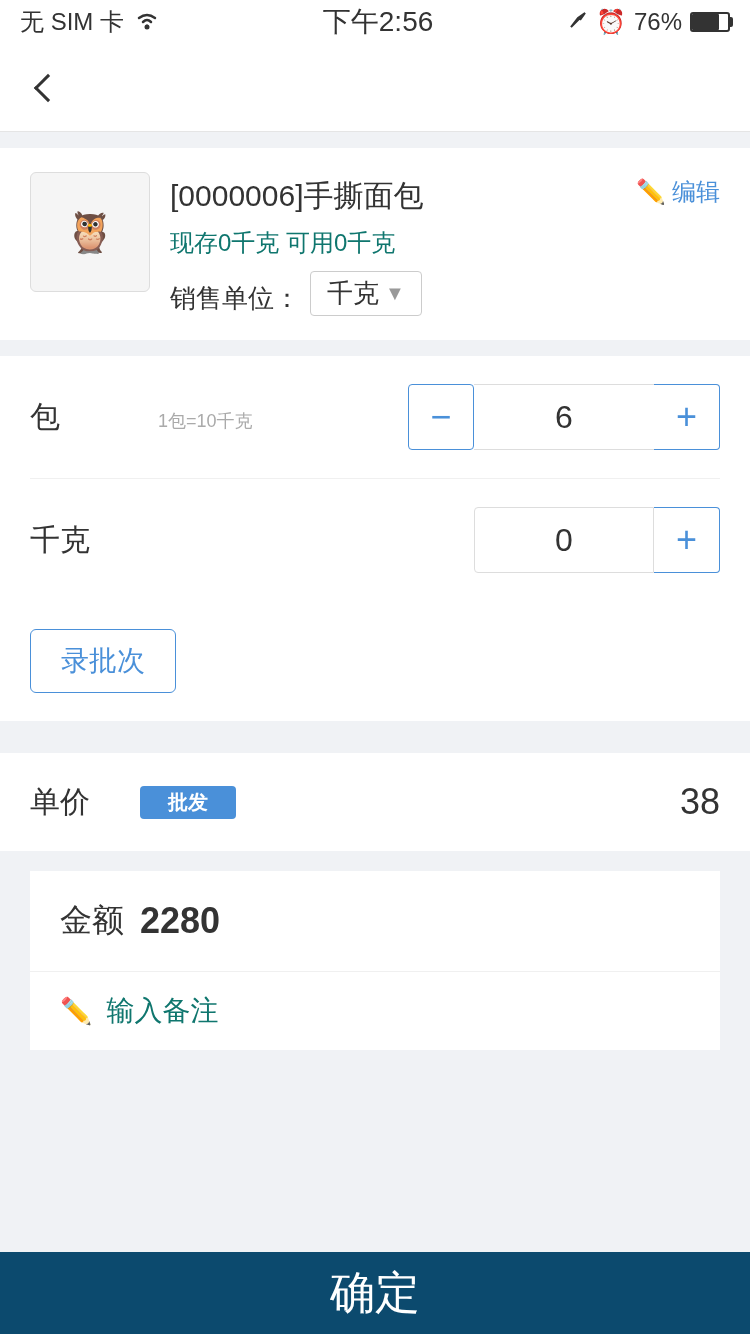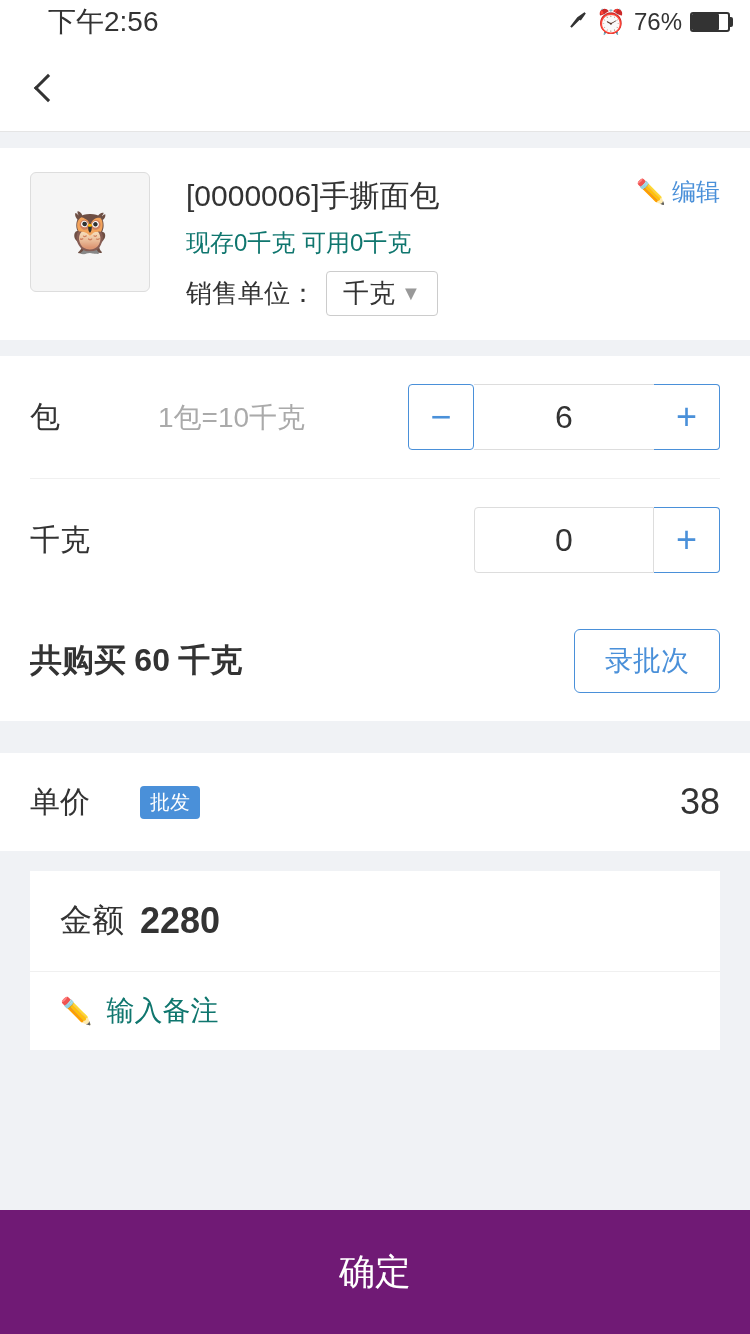--- a/index.html
+++ b/index.html
@@ -110,36 +110,35 @@
       justify-content: center;
       flex-shrink: 0;
     }
     .owl-icon {
       font-size: 40px;
       color: #999;
     }
     .product-info {
       flex: 1;
       padding-top: 4px;
-      margin-left: 16px;
     }
     .product-name {
       font-size: 30px;
       font-weight: 500;
       color: #333;
       margin-bottom: 10px;
     }
     .product-stock {
       font-size: 24px;
       color: #0f766e;
       margin-bottom: 12px;
     }
     .product-unit-row {
       display: flex;
-      align-items: center;
+      align-items: flex-end;
       gap: 10px;
       font-size: 26px;
       color: #333;
     }
     .unit-selector {
       border: 1px solid #ccc;
       border-radius: 4px;
       padding: 4px 16px;
       font-size: 26px;
       color: #333;
@@ -174,21 +173,21 @@
       padding: 28px 0;
       border-bottom: 1px solid #f0f0f0;
     }
     .qty-row:last-child { border-bottom: none; }
     .qty-label {
       font-size: 30px;
       color: #333;
       width: 120px;
     }
     .qty-sublabel {
-      font-size: 28px;
+      font-size: 18px;
       color: #aaa;
       margin-left: 8px;
     }
     .qty-label-wrap {
       display: flex;
       align-items: baseline;
       flex: 1;
     }
     .qty-controls {
       display: flex;
@@ -268,23 +267,24 @@
     }
     .price-label {
       font-size: 30px;
       color: #333;
       margin-right: 14px;
     }
     .badge-pifa {
       background: #4a90d9;
       color: #fff;
       font-size: 20px;
-      padding: 3px 10px;
+      padding: 3px 28px;
       border-radius: 4px;
       margin-right: 14px;
+      font-weight: bold;
     }
     .price-ref-btn {
       border: 1.5px solid #e8821a;
       color: #e8821a;
       background: #fff;
       border-radius: 4px;
       padding: 6px 18px;
       font-size: 24px;
       display: flex;
       align-items: center;
@@ -336,35 +336,46 @@
       background: #f0f2f5;
       height: 300px;
     }
 
     
     .confirm-btn {
       position: fixed;
       bottom: 0;
       left: 0;
       width: 750px;
-      height: 124px;
-      background: #701a75;
+      height: 82px;
+      background: #0c4a6e;
       color: #fff;
-      font-size: 36px;
+      font-size: 45px;
       display: flex;
       align-items: center;
       justify-content: center;
       cursor: pointer;
       border: none;
     }
   </style>
 </head>
 <body>
 
 <div class="status-bar">
+  <div class="status-left">
+    <span>无 SIM 卡</span>
+    <span>
+      <svg width="26" height="20" viewBox="0 0 26 20">
+        <path d="M13 16 L13 16" stroke="#333" stroke-width="3" stroke-linecap="round"></path>
+        <path d="M9 12 Q13 8 17 12" stroke="#333" stroke-width="2.5" fill="none" stroke-linecap="round"></path>
+        <path d="M5 8 Q13 2 21 8" stroke="#333" stroke-width="2.5" fill="none" stroke-linecap="round"></path>
+        <circle cx="13" cy="17" r="2.5" fill="#333"></circle>
+      </svg>
+    </span>
+  </div>
   <div class="status-center">下午2:56</div>
   <div class="status-right">
     <span>
       <svg width="20" height="20" viewBox="0 0 20 20">
         <path d="M3 17 L17 3 L12 10 L17 3 L10 8Z" stroke="#333" stroke-width="2" fill="#333"></path>
       </svg>
     </span>
     <span>⏰</span>
     <span>76%</span>
     <span class="battery-icon">
@@ -423,21 +434,20 @@
       <span class="qty-label">千克</span>
     </div>
     <div class="qty-controls">
       <input class="qty-input-plus" type="text" value="0" style="">
       <button class="qty-btn" style="border-left:none; border-radius:0 4px 4px 0;">+</button>
     </div>
   </div>
 </div>
 
 <div class="total-section">
-  <div class="total-text"><span>共购买</span> <span style="font-weight:600;">60</span> <span>千克</span></div>
   <button class="batch-btn">录批次</button>
 </div>
 
 <div class="section-divider"></div>
 
 <div class="price-section">
   <span class="price-label">单价</span>
   <span class="badge-pifa">批发</span>
   <div class="price-value">38</div>
 </div>

